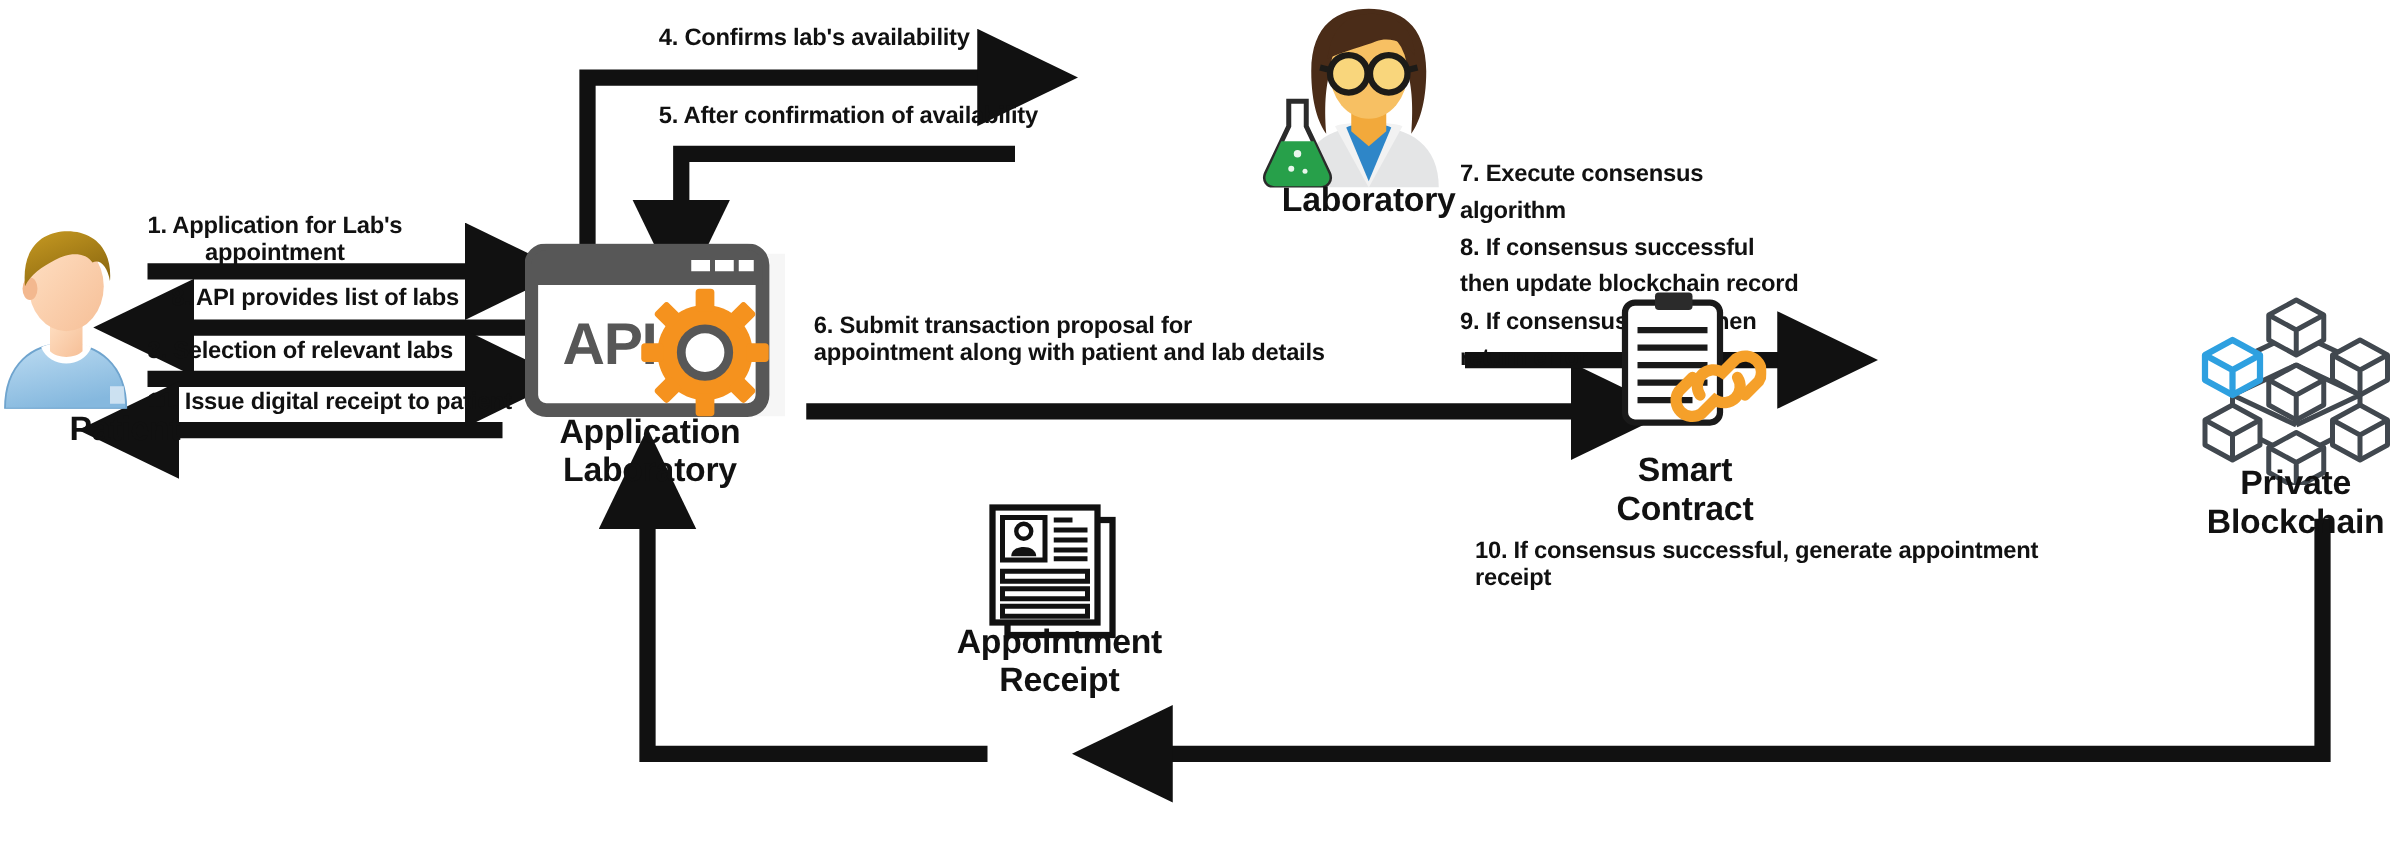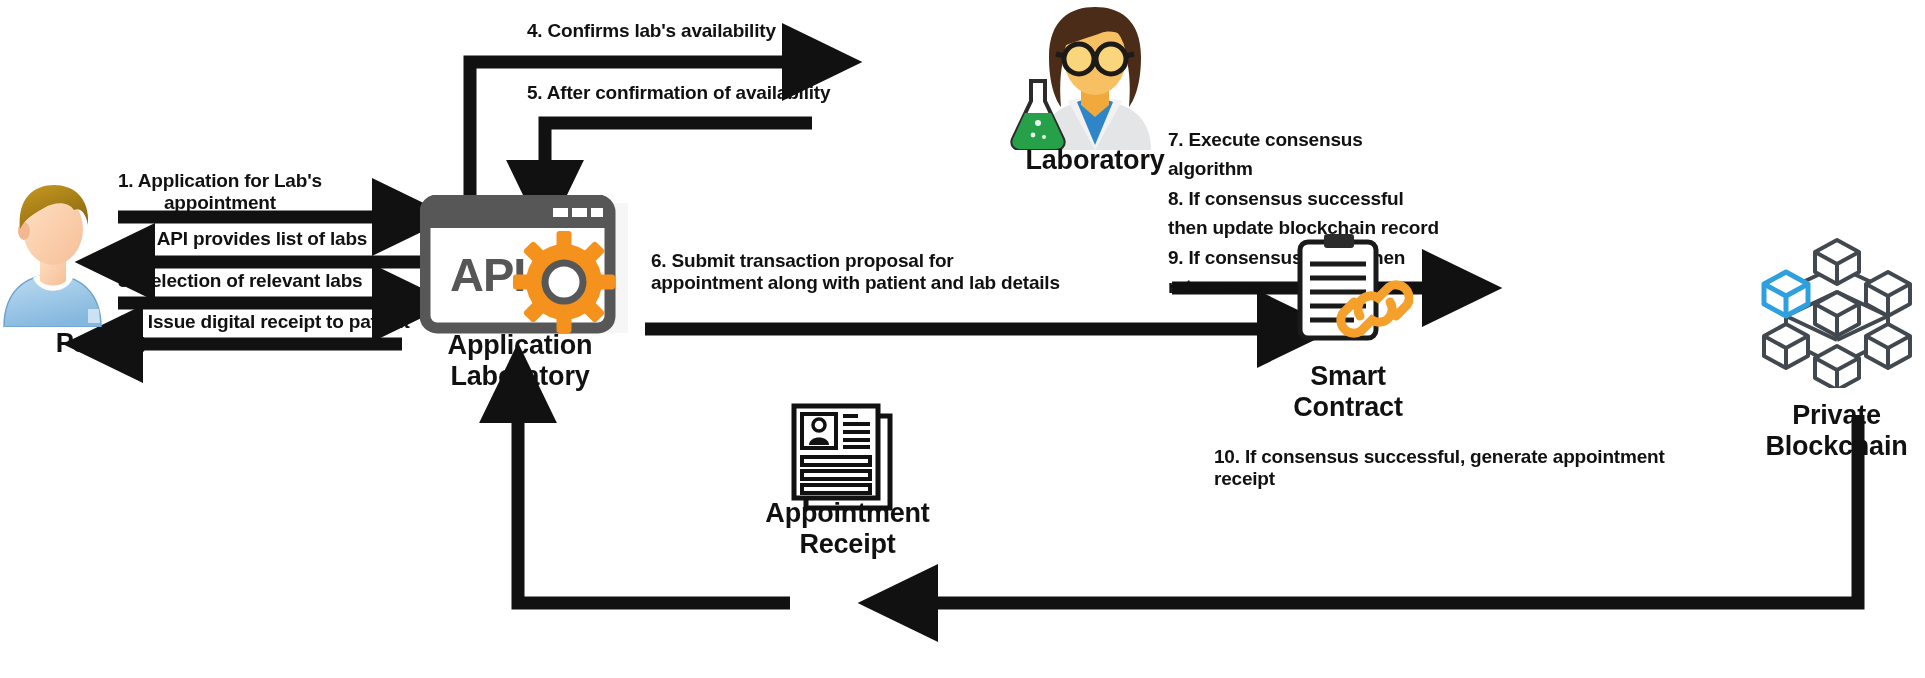--- a/index.html
+++ b/index.html
@@ -113,21 +113,21 @@
   <div class="lbl step-lbl" style="left:651px; top:250px;">6. Submit transaction proposal for
 appointment along  with patient and lab details</div>
 
   <div class="lbl step-lbl" style="left:1168px; top:125px; line-height:1.55;">7. Execute consensus
 algorithm
 8. If consensus successful
 then update blockchain record
 9. If consensus failed, then
 return error</div>
 
-  <div class="lbl step-lbl" style="left:1214px; top:430px;margin-top:16px;">10. If consensus successful, generate appointment
+  <div class="lbl step-lbl" style="left:1180px; top:430px;">10. If consensus successful, generate appointment
 receipt</div>
 
   <div class="node" style="left:0px; top:177px; width:118px;">
     <svg class="glyph" width="105" height="150" viewBox="0 0 105 150" xmlns="http://www.w3.org/2000/svg">
       <defs>
         <linearGradient id="pskin" x1="0" y1="0" x2="1" y2="1">
           <stop offset="0%" stop-color="#FFE0C4"></stop>
           <stop offset="100%" stop-color="#F6BF97"></stop>
         </linearGradient>
         <linearGradient id="phair" x1="0" y1="0" x2="0.6" y2="1">
@@ -282,21 +282,21 @@
         <path d="M77,118 L99,130 L99,150 L77,162 L55,150 L55,130 Z"></path>
         <path d="M55,130 L77,142 L99,130 M77,142 L77,162"></path>
       </g>
 
       <g stroke="#2EA0E0" stroke-width="5" fill="#FFFFFF" stroke-linejoin="round">
         <path d="M26,44 L48,56 L48,76 L26,88 L4,76 L4,56 Z"></path>
         <path d="M4,56 L26,68 L48,56 M26,68 L26,88"></path>
       </g>
     </svg>
   </div>
-  <div class="lbl node-lbl" style="left:1748px; top:400px; width:177px;">Private
+  <div class="lbl node-lbl" style="left:1748px; top:371px; width:177px;">Private
 Blockchain</div>
 
   <div class="node" style="left:790px; top:402px;">
     <svg class="glyph" width="110" height="110" viewBox="0 0 110 110" xmlns="http://www.w3.org/2000/svg">
 
       <rect x="16" y="14" width="84" height="92" fill="#FFFFFF" stroke="#111111" stroke-width="5"></rect>
 
       <rect x="4" y="4" width="84" height="92" fill="#FFFFFF" stroke="#111111" stroke-width="5"></rect>
 
       <rect x="12" y="12" width="34" height="34" fill="#FFFFFF" stroke="#111111" stroke-width="4"></rect>

